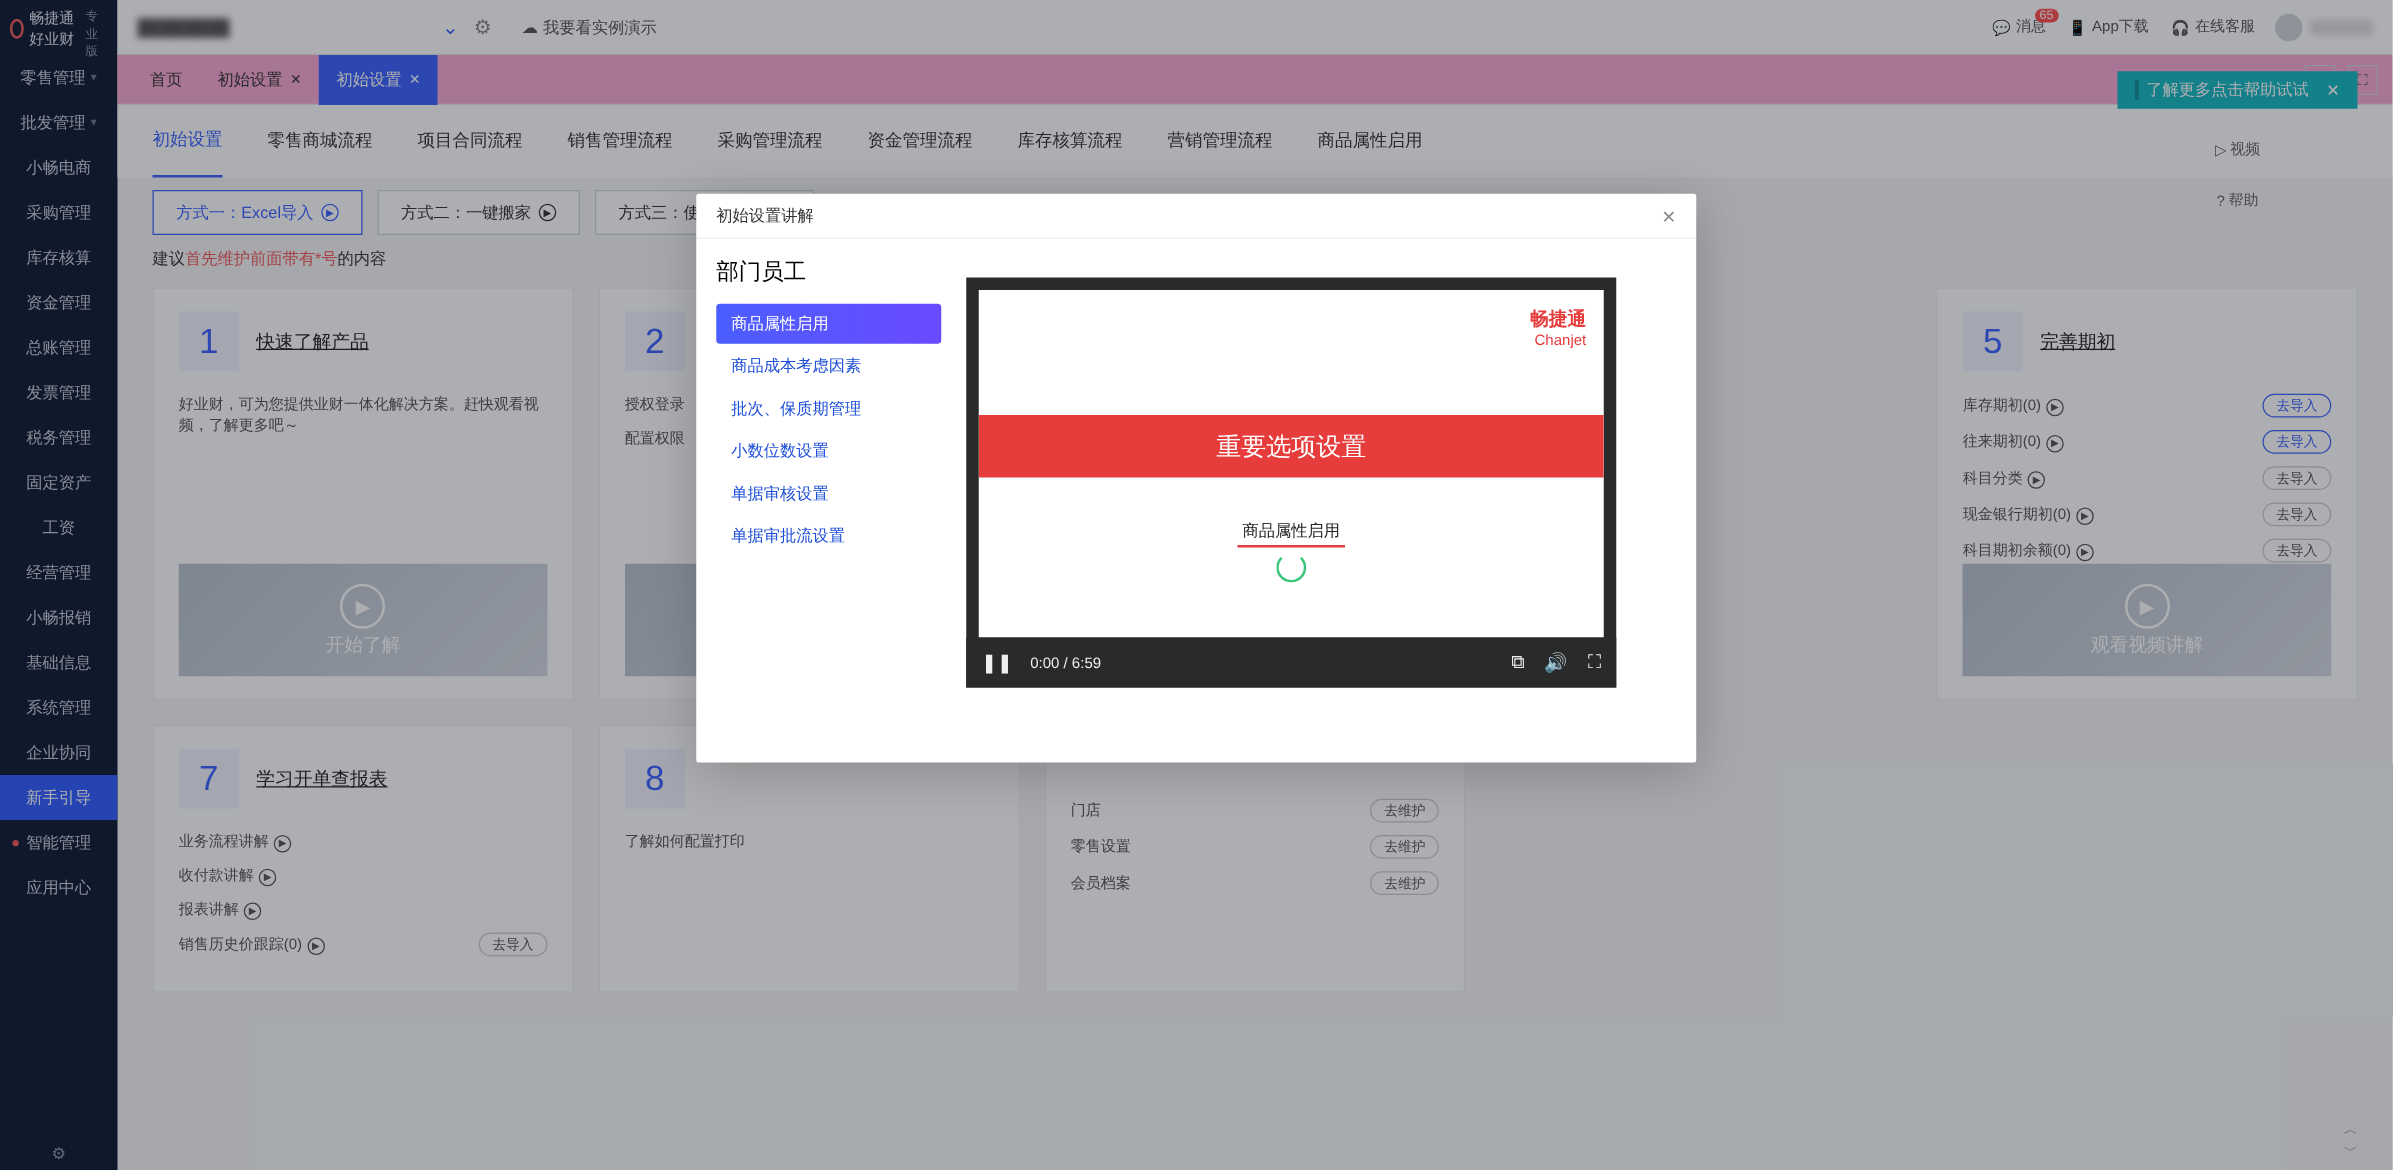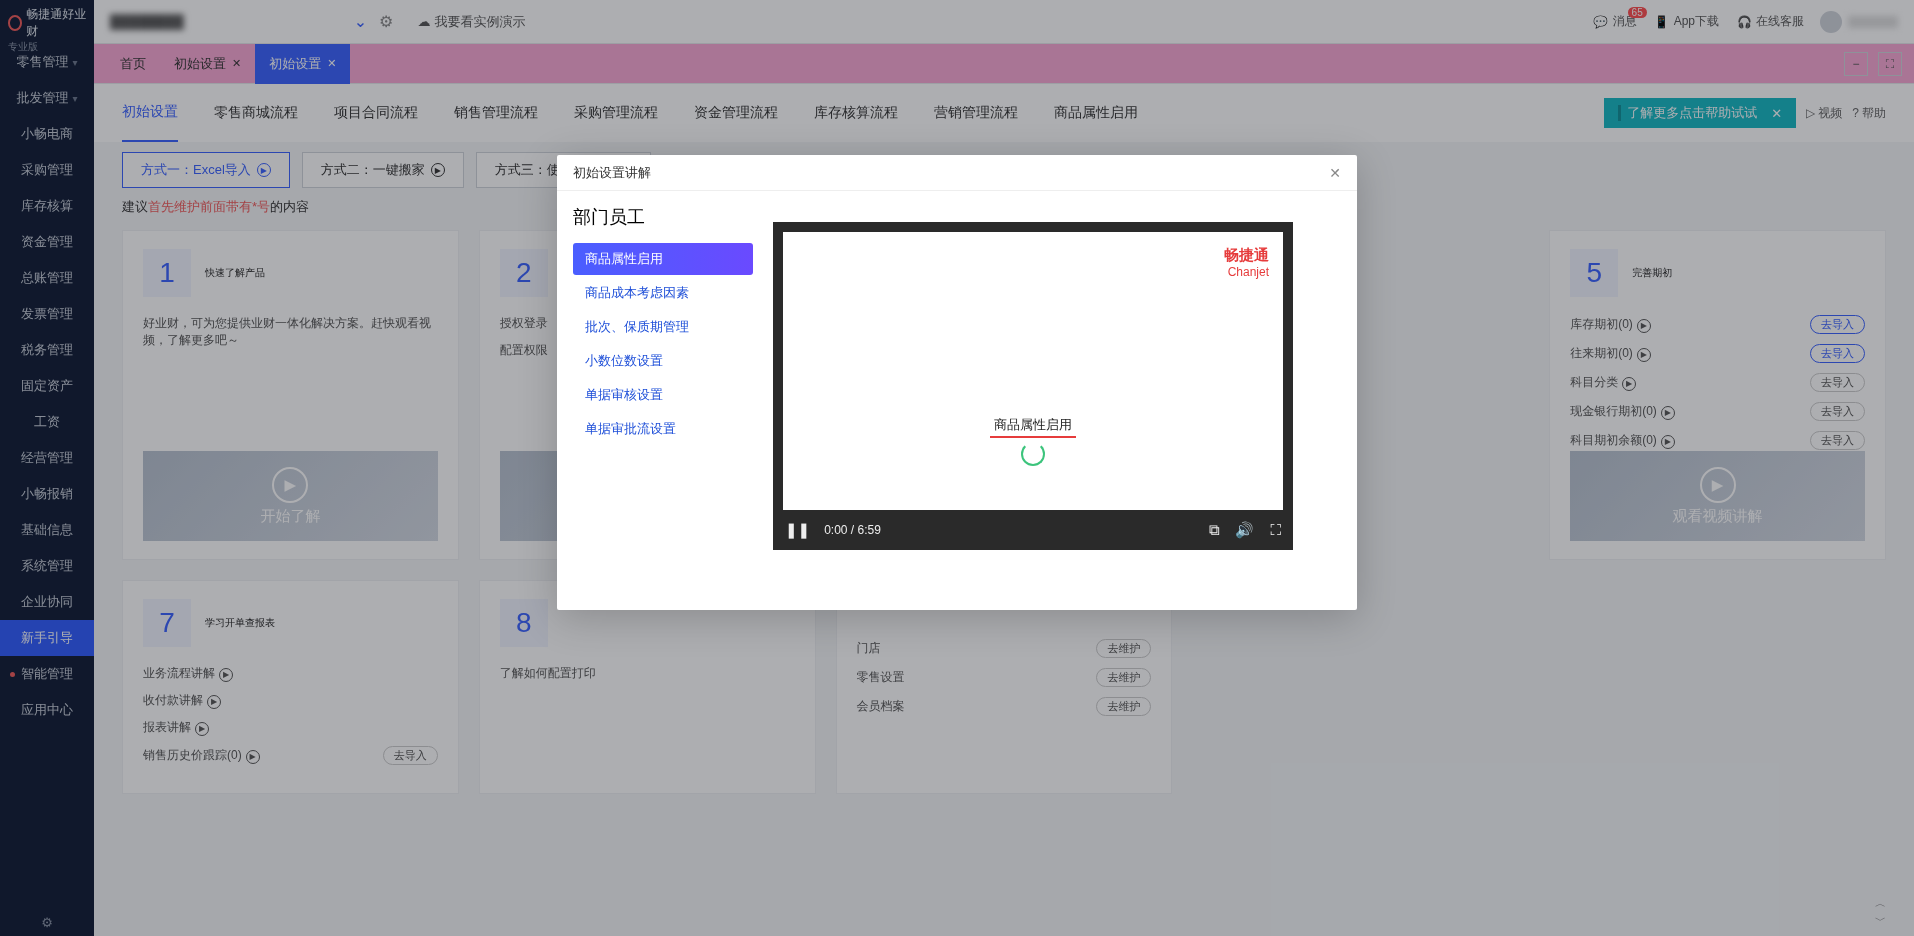--- a/index.html
+++ b/index.html
@@ -1,20 +1,20 @@
 <!DOCTYPE html>
 <html><head>
 <meta charset="utf-8">
 <style>
 * { margin: 0; padding: 0; box-sizing: border-box; font-family: "Microsoft YaHei", sans-serif; }
 body { width: 1914px; height: 936px; background: #f5f6f8; overflow: hidden; position: relative; }
 
 
 .sidebar { position: absolute; left: 0; top: 0; width: 94px; height: 936px; background: #0e1a33; color: #c6ccd7; font-size: 13px; overflow: hidden; }
-.logo-area { height: 44px; padding: 6px 6px 0 8px; color: #dfe4ec; font-size: 12px; display: flex; flex-direction: column; align-items: flex-start; }
+.logo-area { height: 44px; padding: 6px 6px 0 8px; color: #dfe4ec; font-size: 12px; display: flex; flex-direction: row; align-items: flex-start; }
 .logo-row { display: flex; align-items: center; gap: 4px; }
 .logo-icon { width: 16px; height: 16px; border: 2px solid #f05a5a; border-radius: 50%; display: inline-block; position: relative; }
 .logo-text { font-size: 12px; }
 .logo-sub { font-size: 10px; color: #8992a5; }
 .side-item { height: 36px; display: flex; align-items: center; justify-content: center; gap: 4px; cursor: pointer; position: relative; }
 .side-item .chev { font-size: 10px; color: #6b758c; }
 .side-item.active { background: #2e5bff; color: #fff; }
 .side-item .dot { width: 5px; height: 5px; background: #f05a5a; border-radius: 50%; position: absolute; left: 10px; }
 .side-gear { position: absolute; bottom: 6px; left: 0; right: 0; text-align: center; color: #8992a5; }
 
@@ -35,39 +35,39 @@
 .tab { padding: 0 14px; height: 40px; display: flex; align-items: center; font-size: 13px; color: #333; cursor: pointer; gap: 6px; }
 .tab.on { background: #3a62ff; color: #fff; }
 .tab .x { font-size: 11px; }
 .tabs-right { margin-left: auto; display: flex; gap: 10px; }
 .sq-btn { width: 24px; height: 24px; border: 1px solid #d0d4db; display: flex; align-items: center; justify-content: center; font-size: 12px; color: #555; cursor: pointer; }
 
 
 .subnav { position: absolute; left: 94px; top: 84px; right: 0; height: 58px; background: #fff; display: flex; align-items: center; padding: 0 28px; gap: 36px; font-size: 14px; color: #333; }
 .subnav .sn { cursor: pointer; height: 58px; display: flex; align-items: center; }
 .subnav .sn.on { color: #3a62ff; border-bottom: 2px solid #3a62ff; }
-.sn-right { margin-left: auto; display: flex; align-items: center; gap: 10px; }
+.sn-right { margin-left: auto; display: flex; align-items: center; gap: 24px; flex-direction: column; }
 .help-pill { background: #14b8c4; color: #fff; padding: 6px 14px; font-size: 13px; display: flex; align-items: center; gap: 6px; cursor: pointer; }
 .help-pill .bar { width: 3px; height: 16px; background: #0e8f99; }
 .help-x { color: #fff; margin-left: 8px; }
 .vid-link, .help-link { color: #666; font-size: 12px; display: flex; align-items: center; gap: 3px; cursor: pointer; }
 
 
 .content { position: absolute; left: 94px; top: 142px; right: 0; bottom: 0; padding: 10px 28px; overflow: hidden; }
 .mode-row { display: flex; gap: 12px; margin-bottom: 10px; }
 .mode-btn { border: 1px solid #d0d4db; background: #fff; padding: 8px 18px; font-size: 13px; display: flex; align-items: center; gap: 6px; cursor: pointer; color: #333; }
 .mode-btn.on { border-color: #3a62ff; color: #3a62ff; }
 .pci { width: 14px; height: 14px; border: 1px solid currentColor; border-radius: 50%; display: inline-flex; align-items: center; justify-content: center; font-size: 8px; }
 .hint { font-size: 13px; color: #333; margin-bottom: 14px; }
 .hint .red { color: #f05a5a; }
 
 .cards { display: flex; gap: 20px; }
 .card { background: #fff; flex: 1; min-height: 330px; padding: 18px 20px; position: relative; border: 1px solid #eef0f3; }
 .card-num { font-size: 28px; color: #3a62ff; font-weight: 300; background: #f2f5ff; width: 48px; height: 48px; display: inline-flex; align-items: center; justify-content: center; }
-.card-title { font-size: 10px; color: #222; margin-left: 14px; font-weight: 500; }
+.card-title { font-size: 15px; color: #222; margin-left: 14px; font-weight: 500; text-decoration: underline; }
 .card-head { display: flex; align-items: center; margin-bottom: 18px; }
 .card-body { font-size: 12px; color: #555; }
 .card-body .row { display: flex; align-items: center; justify-content: space-between; margin-bottom: 10px; }
 .import-btn { border: 1px solid #3a62ff; color: #3a62ff; border-radius: 12px; padding: 1px 10px; font-size: 11px; cursor: pointer; background: #fff; }
 .maint-btn { border: 1px solid #ccc; color: #555; border-radius: 12px; padding: 1px 10px; font-size: 11px; cursor: pointer; background: #fff; }
 .thumb { position: absolute; bottom: 18px; left: 20px; right: 20px; height: 90px; background: linear-gradient(135deg,#b8c2d0,#d4dae3); display: flex; align-items: center; justify-content: center; color: #fff; font-size: 15px; }
 .play-ov { width: 36px; height: 36px; border: 2px solid #fff; border-radius: 50%; display: flex; align-items: center; justify-content: center; margin-bottom: 4px; }
 .thumb-col { display: flex; flex-direction: column; align-items: center; }
 .star { color: #f05a5a; margin-right: 2px; }
 .link-tpl { color: #3a62ff; text-decoration: underline; font-size: 12px; cursor: pointer; }
@@ -397,20 +397,21 @@
             <div class="opt">单据审批流设置</div>
           </div>
       </div>
       <div class="m-right">
         <div class="video">
           <div class="video-inner">
             <div class="brand">
               <div class="b1">畅捷通</div>
               <div>Chanjet</div>
             </div>
+            <div class="red-band">重要选项设置</div>
             <div class="sub-band"><span class="u">商品属性启用</span></div>
             <div class="spinner"></div>
           </div>
           <div class="vcontrols">
             <span class="vc-btn">❚❚</span>
             <span>0:00 / 6:59</span>
             <div class="vc-right">
               <span class="vc-btn">⧉</span>
               <span class="vc-btn">🔊</span>
               <span class="vc-btn">⛶</span>

